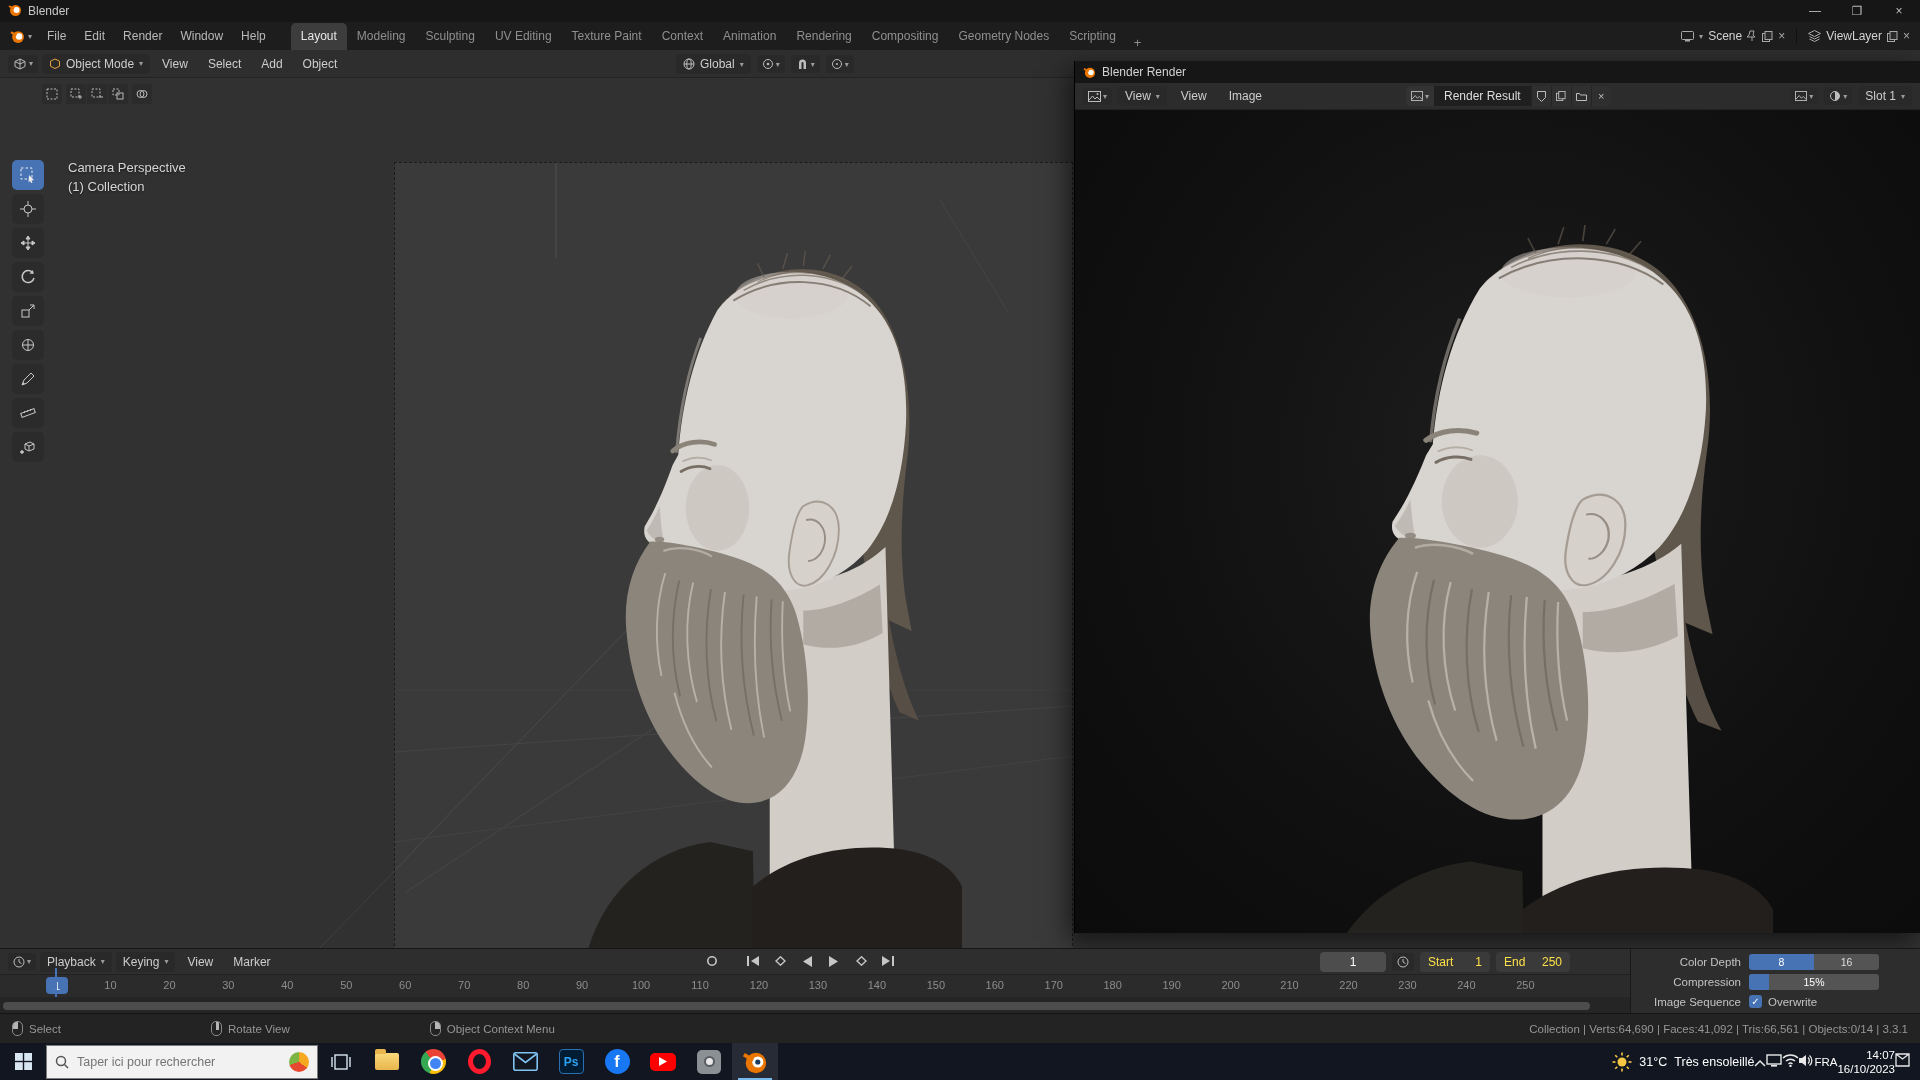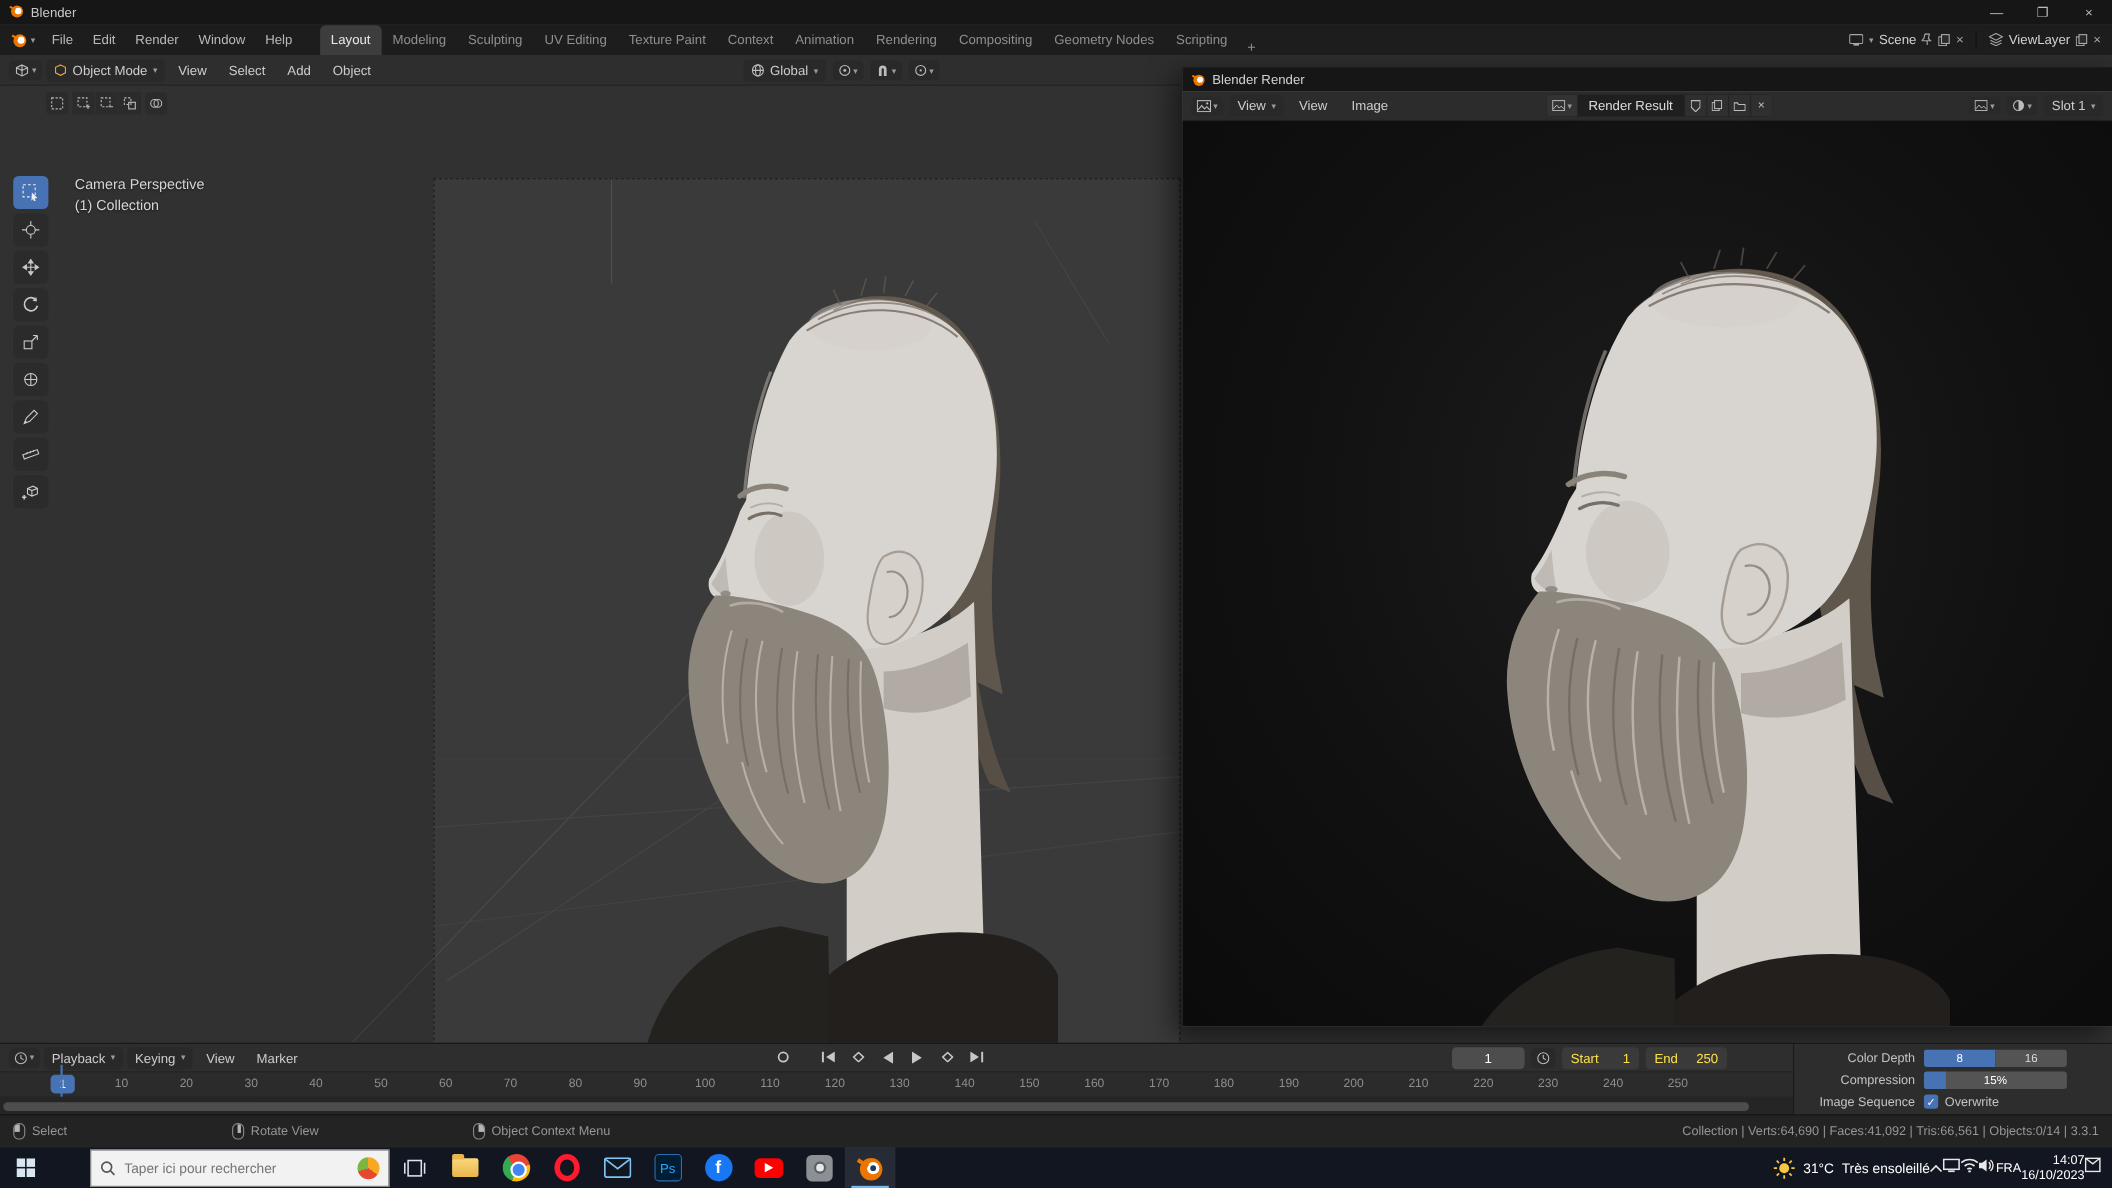--- a/index.html
+++ b/index.html
@@ -43,21 +43,21 @@
   .vp-overlay-text { position:absolute; left:68px; top:108px; color:#d5d5d5; font-size:13px; line-height:19px; z-index:30; text-shadow:0 1px 2px rgba(0,0,0,.5); }
   .toolbar { position:absolute; left:12px; top:110px; display:flex; flex-direction:column; gap:4px; z-index:45; }
   .tool-btn { width:32px; height:30px; background:#2b2b2b; border-radius:5px; display:flex; align-items:center; justify-content:center; }
   .tool-btn.active { background:#4772b3; }
   .camera-frame { position:absolute; left:394px; top:112px; width:679px; height:794px;
     border:1px dashed rgba(10,10,10,.65); box-shadow:0 0 0 2200px rgba(0,0,0,.14); z-index:6; pointer-events:none; }
   .scene-lines { position:absolute; left:0; top:0; z-index:3; }
   .vp-head { position:absolute; left:570px; top:176px; width:392px; height:728px; z-index:5; }
 
   
-  .render-window { position:absolute; left:1074px; top:61px; width:846px; height:872px; background:#737373;
+  .render-window { position:absolute; left:1074px; top:61px; width:846px; height:872px; background:#ef4444;
     border-left:1px solid #000; box-shadow:-6px 8px 24px rgba(0,0,0,.55); z-index:120; display:flex; flex-direction:column; }
   .rw-titlebar { height:22px; background:#161616; display:flex; align-items:center; gap:6px; padding-left:8px; color:#d2d2d2; font-size:12px; }
   .rw-header { height:27px; background:#2c2c2c; border-bottom:1px solid #212121; display:flex; align-items:center; gap:6px; padding:0 8px; font-size:12px; color:#cdcdcd; }
   .datablock { display:flex; align-items:center; background:#1f1f1f; border-radius:4px; overflow:hidden; height:20px; }
   .datablock .db-browse { display:flex; align-items:center; gap:2px; background:#333; padding:0 5px; height:100%; }
   .datablock .db-name { padding:0 10px; color:#ddd; }
   .db-btn { width:20px; height:20px; display:flex; align-items:center; justify-content:center; background:#2f2f2f; border-left:1px solid #242424; color:#bdbdbd; font-size:11px; }
   .rw-right { margin-left:auto; display:flex; align-items:center; gap:6px; }
   .rw-stats { height:21px; background:#1f1f1f; border-bottom:1px solid #141414; display:flex; align-items:center; padding-left:10px; font-size:12px; color:#c6c6c6; }
   .rw-image { flex:1; position:relative; overflow:hidden;
@@ -102,32 +102,32 @@
   .mouse { width:11px; height:15px; border:1px solid #8a8a8a; border-radius:5px; position:relative; overflow:hidden; margin-right:6px; flex:none; }
   .mouse i { position:absolute; background:#b5b5b5; }
   .mouse.left i { left:0; top:0; width:5px; height:7px; }
   .mouse.middle i { left:4px; top:0; width:3px; height:8px; }
   .mouse.right i { right:0; top:0; width:5px; height:7px; }
   .sb-stats { margin-left:auto; }
 
   
   .taskbar { position:absolute; left:0; top:1043px; width:1920px; height:37px; background:#121621; display:flex; align-items:center; z-index:400; }
   .start-btn { width:46px; height:37px; display:flex; align-items:center; justify-content:center; }
-  .search-box { width:272px; height:31px; background:#f2f2f2; border:1px solid #7a7a7a; display:flex; align-items:center; padding:16px 8px; gap:8px;margin-left:36px; }
+  .search-box { width:272px; height:31px; background:#f2f2f2; border:1px solid #7a7a7a; display:flex; align-items:center; padding:16px 8px; gap:8px; }
   .search-box input { flex:1; border:none; outline:none; background:transparent; font-size:12.5px; color:#444; font-family:"Liberation Sans",sans-serif; }
   .sh-ico { width:20px; height:20px; border-radius:50%; background:conic-gradient(#f6a821 0 35%, #e6492f 35% 70%, #7db542 70% 100%); flex:none; }
   .tb-ico { width:46px; height:37px; display:flex; align-items:center; justify-content:center; position:relative; }
   .tb-ico.active { background:rgba(255,255,255,.09); }
   .tb-ico.active::after { content:""; position:absolute; left:6px; right:6px; bottom:0; height:2px; background:#76b9ed; }
   .folder { width:24px; height:17px; background:linear-gradient(#f9d87b,#e8b64c); border-radius:2px; position:relative; }
   .folder::before { content:""; position:absolute; left:0; top:-4px; width:11px; height:5px; background:#e8b64c; border-radius:2px 2px 0 0; }
   .chrome { width:25px; height:25px; border-radius:50%; background:conic-gradient(from -40deg, #ea4335 0 33%, #fbbc05 33% 66%, #34a853 66% 100%); position:relative; }
   .chrome::after { content:""; position:absolute; left:7px; top:7px; width:11px; height:11px; border-radius:50%; background:#4285f4; border:2px solid #fff; }
   .opera { width:23px; height:25px; border-radius:50%; border:5px solid #ff1b2d; }
-  .ps { width:25px; height:25px; border-radius:4px; background:#001d33; border:1px solid #2a6fb0; color:#2fa3f7; font-weight:normal; font-size:12px; display:flex; align-items:center; justify-content:center; }
+  .ps { width:25px; height:25px; border-radius:4px; background:#001d33; border:1px solid #2a6fb0; color:#2fa3f7; font-weight:bold; font-size:12px; display:flex; align-items:center; justify-content:center; }
   .fb { width:25px; height:25px; border-radius:50%; background:#1877f2; color:#fff; font-weight:bold; font-size:16px; display:flex; align-items:center; justify-content:center; }
   .yt { width:26px; height:18px; border-radius:5px; background:#f00; display:flex; align-items:center; justify-content:center; }
   .snip { width:24px; height:24px; border-radius:5px; background:#8b9095; display:flex; align-items:center; justify-content:center; }
   .snip i { width:11px; height:11px; border-radius:50%; background:#e8e8e8; border:2px solid #5a5e63; }
   .tray { margin-left:auto; display:flex; align-items:center; padding-right:10px; color:#fff; }
   .weather { display:flex; align-items:center; gap:7px; font-size:12.5px; }
   .clockbox { text-align:right; font-size:11.5px; line-height:14px; }
   .tray-txt { font-size:11.5px; }
 </style>
 </head>

